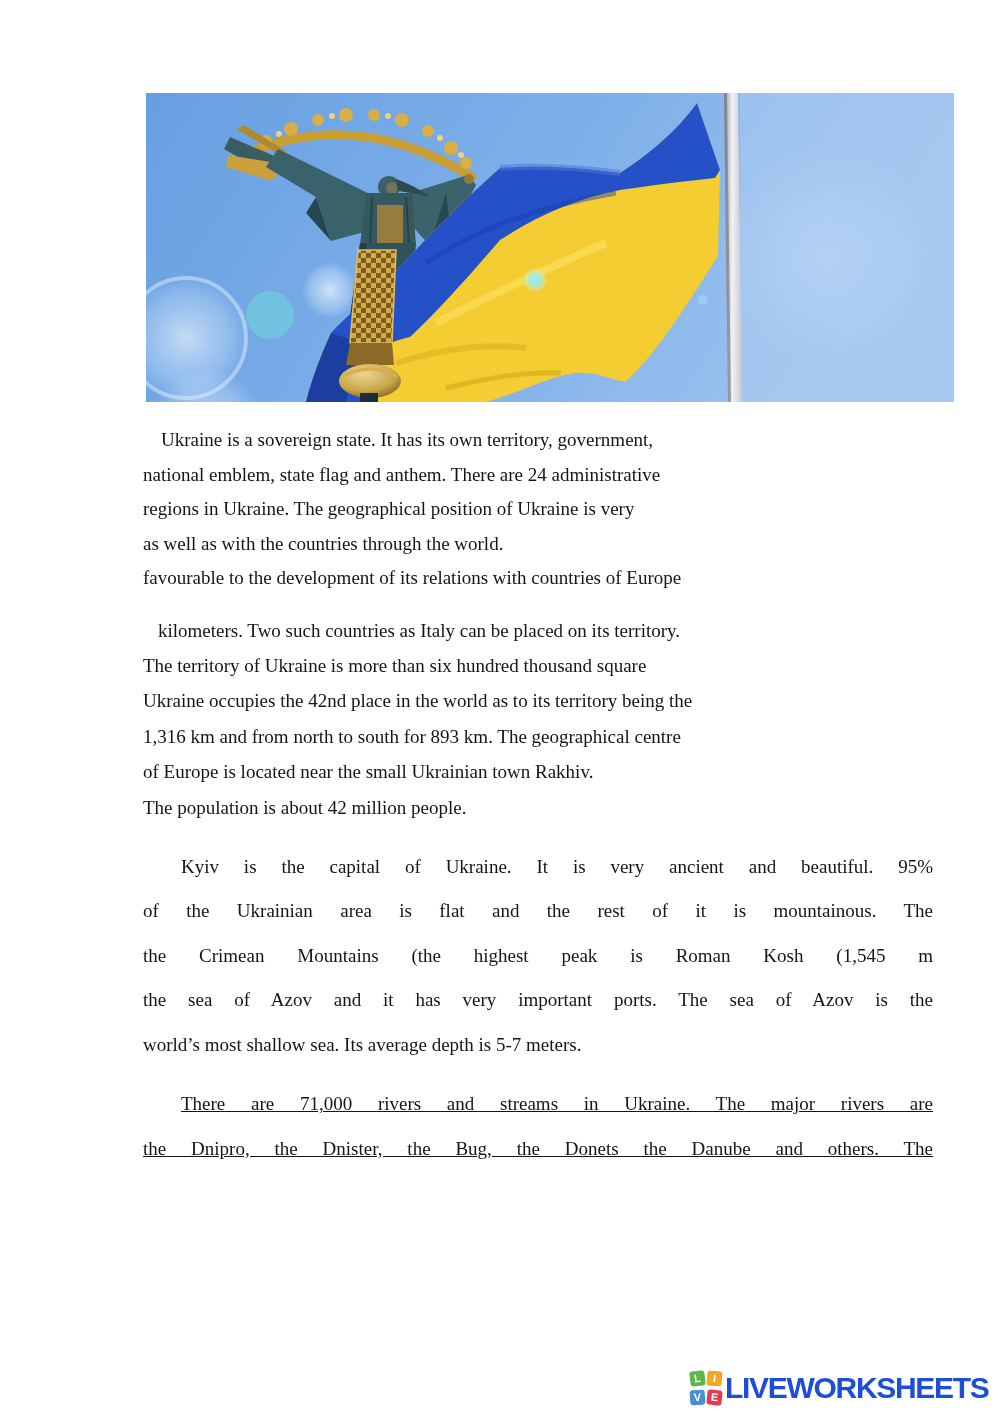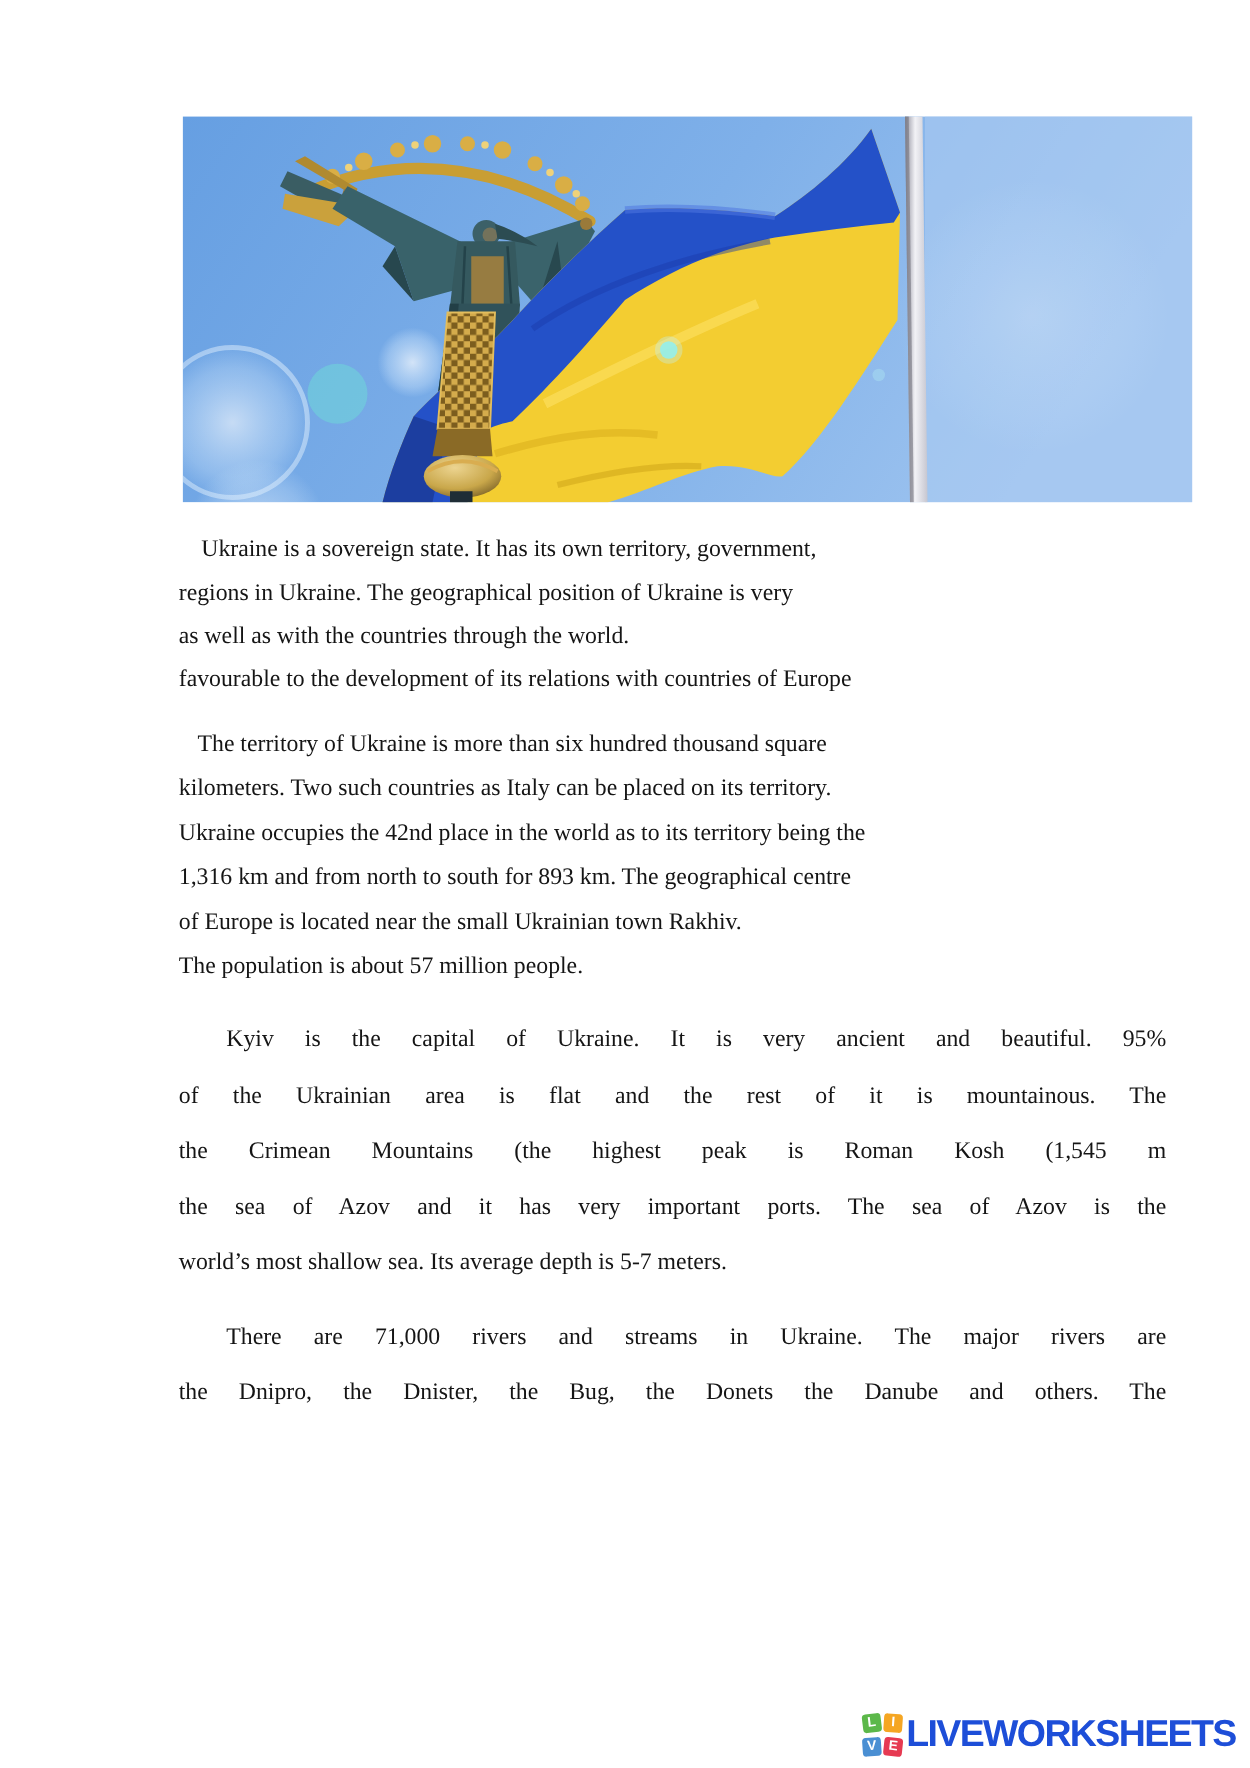--- a/index.html
+++ b/index.html
@@ -15,21 +15,21 @@
   .para{margin:0;}
   .para .tline{white-space:normal;}
   .p-left .tline{text-align:left;line-height:34.5px;}
   .p2 .tline{line-height:35.4px;}
   .p-just .tline{line-height:44.5px;text-align:justify;text-align-last:justify;}
   .last-natural .tline:last-child{text-align-last:left;}
   .para .tline:first-child{text-indent:var(--ind,0px);}
   .p1{margin-top:0;}
   .p2{margin-top:17px;}
   .p3{margin-top:20px;}
-  .p4{margin-top:15px;}
+  .p4{margin-top:15px;text-decoration:underline;}
   
   .logo{position:absolute;left:690px;top:1368px;display:flex;align-items:flex-start;}
   .logo-grid{display:grid;grid-template-columns:15px 15px;grid-auto-rows:17px;gap:2px;margin-top:3px;margin-right:3px;}
   .tile{width:15px;height:15px;border-radius:3px;color:#fff;
         font:bold 11px/15px "Liberation Sans",sans-serif;text-align:center;}
   .logo-text{font:bold 30px/38px "Liberation Sans",sans-serif;letter-spacing:-1.3px;margin-top:1px;}
 </style>
 </head>
 <body>
 
@@ -176,31 +176,32 @@
       <circle cx="389" cy="187" r="11" fill="#bff4ff" opacity="0.35"></circle>
       <circle cx="389" cy="187" r="7" fill="#8ff0f2" opacity="0.85"></circle>
       <circle cx="557" cy="207" r="5" fill="#aee8f2" opacity="0.4"></circle>
     </g>
   </svg>
 </div>
 
 <div class="textblock">
   <div class="para p1 p-left" style="--ind:18px">
       <div class="tline">Ukraine is a sovereign state. It has its own territory, government,</div>
+      <div class="tline">national emblem, state flag and anthem. There are 24 administrative</div>
       <div class="tline">regions in Ukraine. The geographical position of Ukraine is very</div>
       <div class="tline">as well as with the countries through the world.</div>
       <div class="tline">favourable to the development of its relations with countries of Europe</div>
     </div>
   <div class="para p2 p-left" style="--ind:15px">
+      <div class="tline">kilometers. Two such countries as Italy can be placed on its territory.</div>
       <div class="tline">The territory of Ukraine is more than six hundred thousand square</div>
-      <div class="tline">kilometers. Two such countries as Italy can be placed on its territory.</div>
       <div class="tline">Ukraine occupies the 42nd place in the world as to its territory being the</div>
       <div class="tline">1,316 km and from north to south for 893 km. The geographical centre</div>
       <div class="tline">of Europe is located near the small Ukrainian town Rakhiv.</div>
-      <div class="tline">The population is about 57 million people.</div>
+      <div class="tline">The population is about 42 million people.</div>
     </div>
   <div class="para p3 p-just last-natural" style="--ind:38px">
       <div class="tline">Kyiv is the capital of Ukraine. It is very ancient and beautiful. 95%</div>
       <div class="tline">of the Ukrainian area is flat and the rest of it is mountainous. The</div>
       <div class="tline">the Crimean Mountains (the highest peak is Roman Kosh (1,545 m</div>
       <div class="tline">the sea of Azov and it has very important ports. The sea of Azov is the</div>
       <div class="tline">world’s most shallow sea. Its average depth is 5-7 meters.</div>
     </div>
   <div class="para p4 p-just" style="--ind:38px">
       <div class="tline">There are 71,000 rivers and streams in Ukraine. The major rivers are</div>

